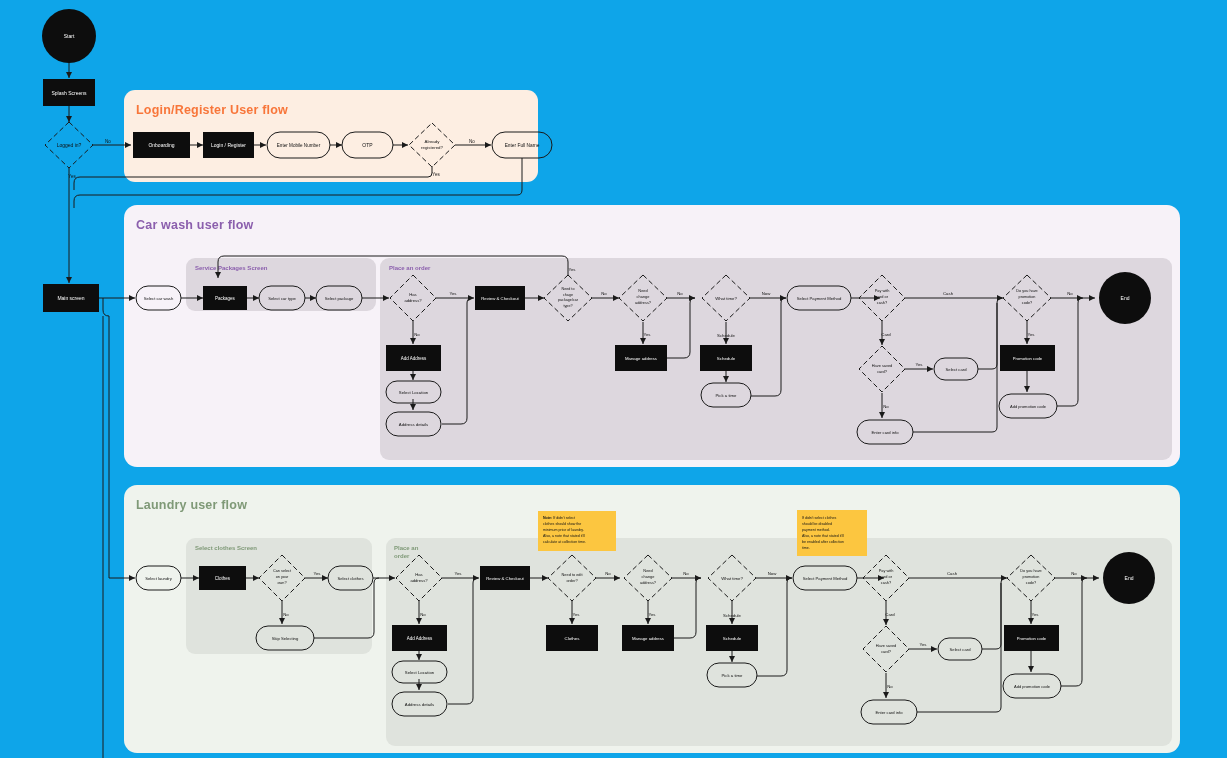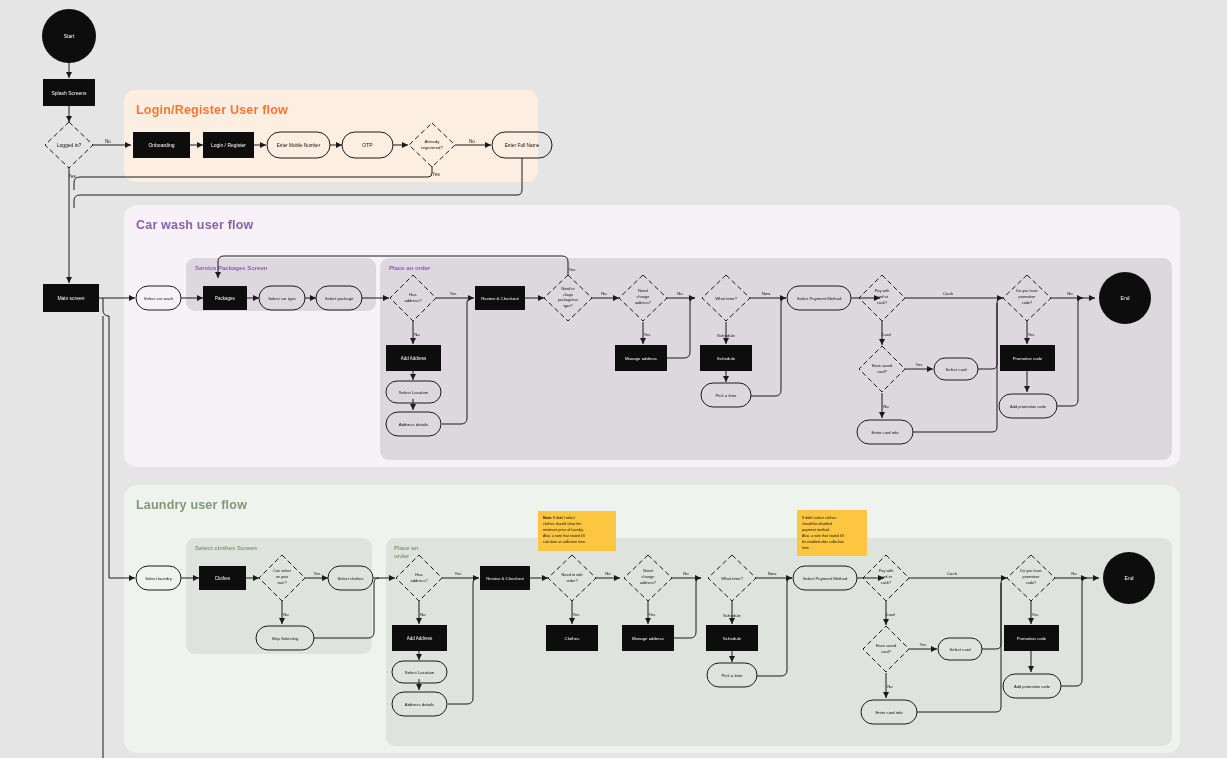--- a/index.html
+++ b/index.html
@@ -1,17 +1,17 @@
 <!DOCTYPE html>
 <html><head>
 <meta charset="utf-8">
 <style>
   html,body{margin:0;padding:0;background:#ffffff;}
   body{width:1227px;height:758px;overflow:hidden;font-family:"Liberation Sans",sans-serif;}
-  #stage{position:relative;width:1227px;height:758px;background:#e5e5e5;}
+  #stage{position:relative;width:1227px;height:758px;background:#0ea5e9;}
   svg#canvas{position:absolute;left:0;top:0;width:1227px;height:758px;}
   .sec-title{font-weight:bold;letter-spacing:.2px;}
   .grp-title{font-weight:bold;}
 </style>
 </head>
 <body>
 
 <div id="stage">
 <svg id="canvas" viewBox="0 0 1227 758" xmlns="http://www.w3.org/2000/svg">
   <defs>

